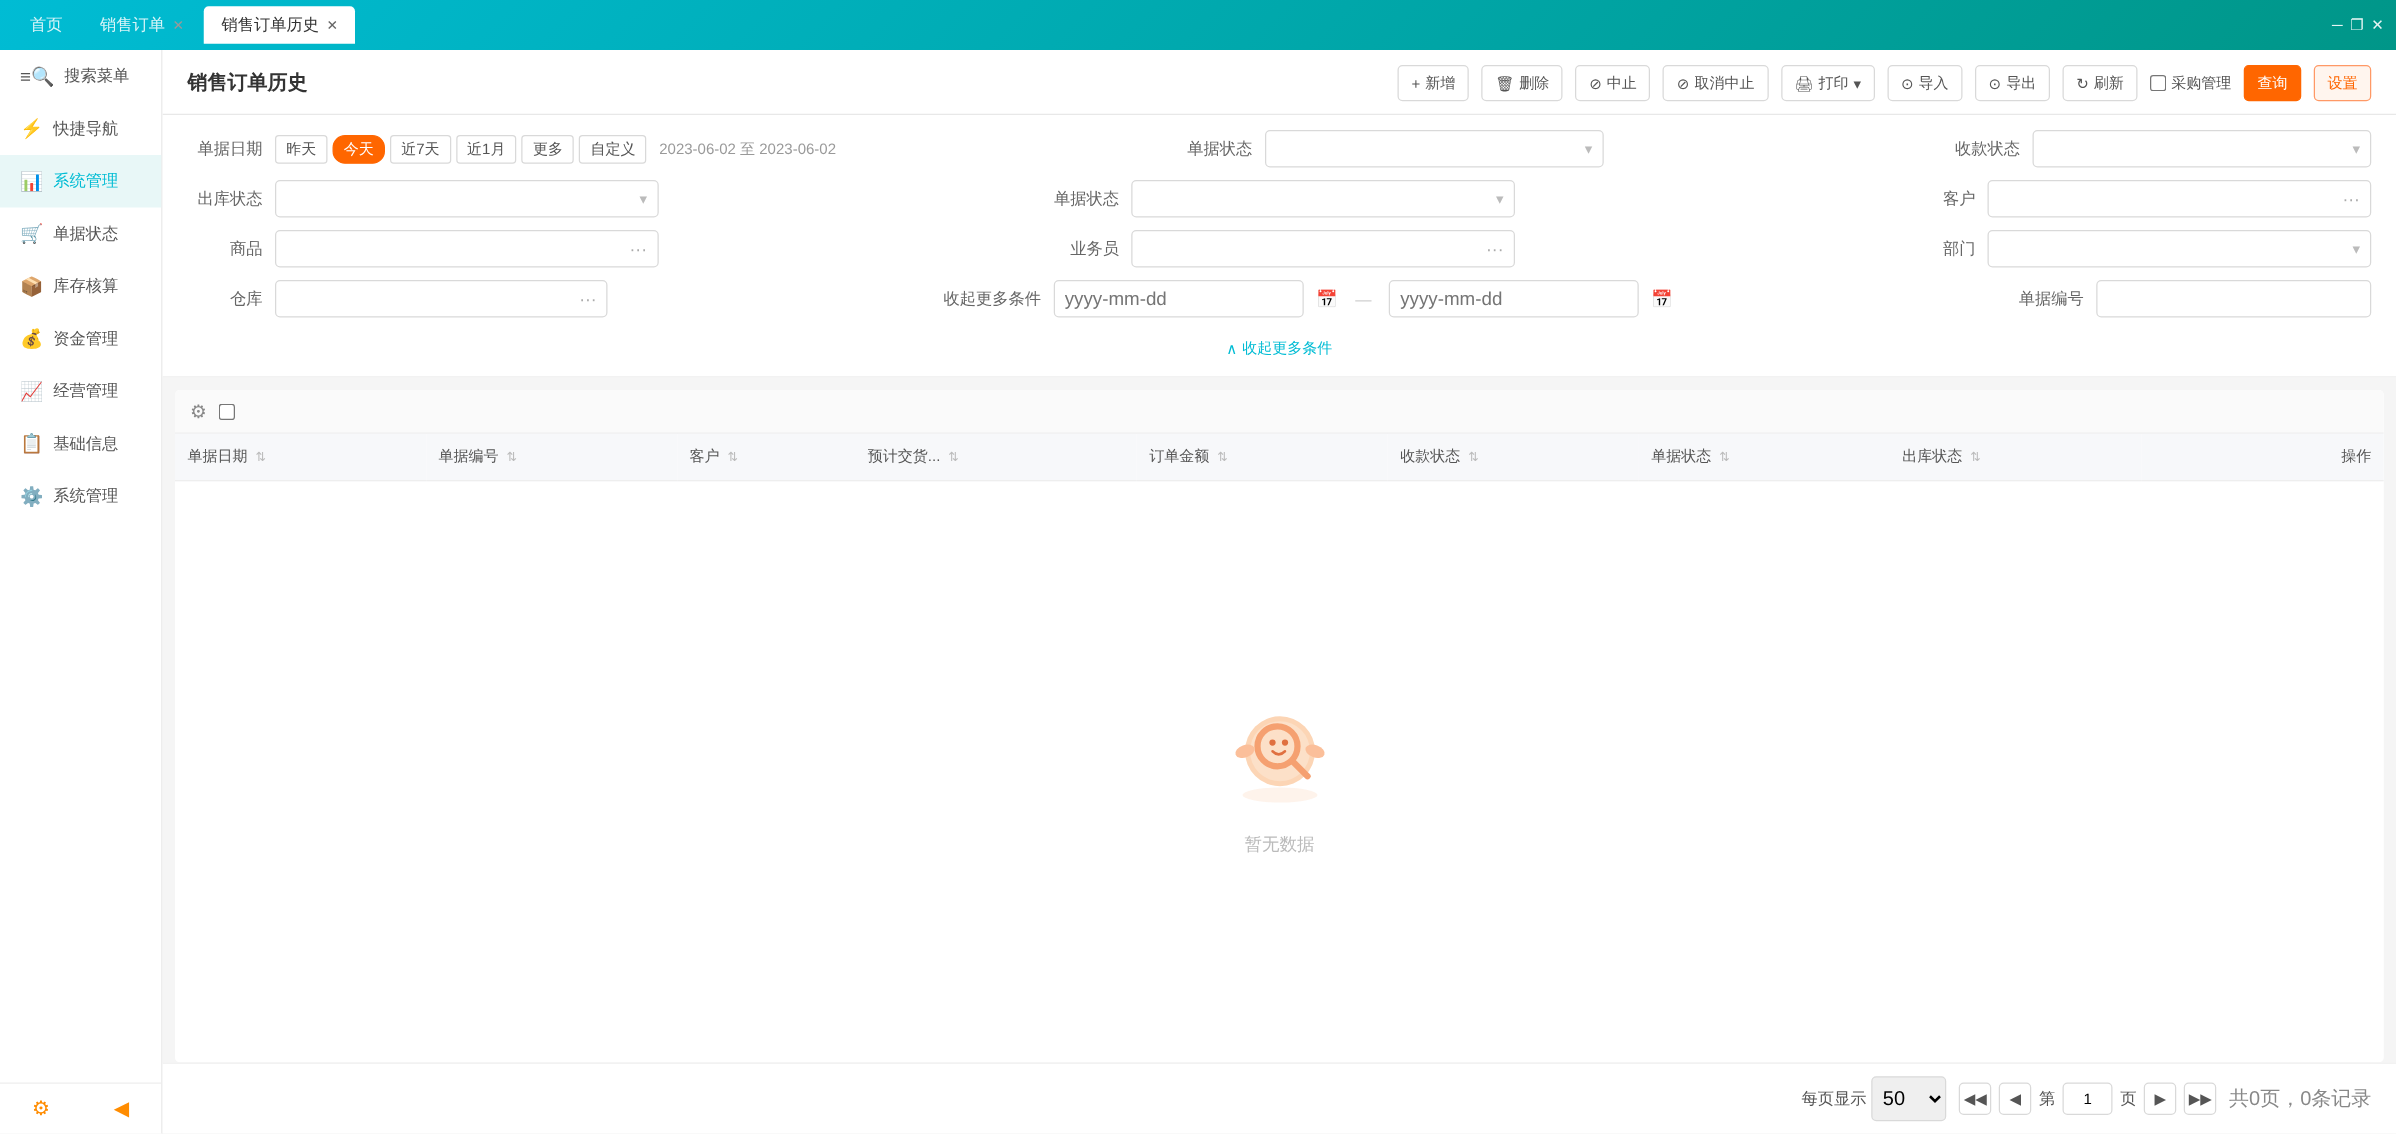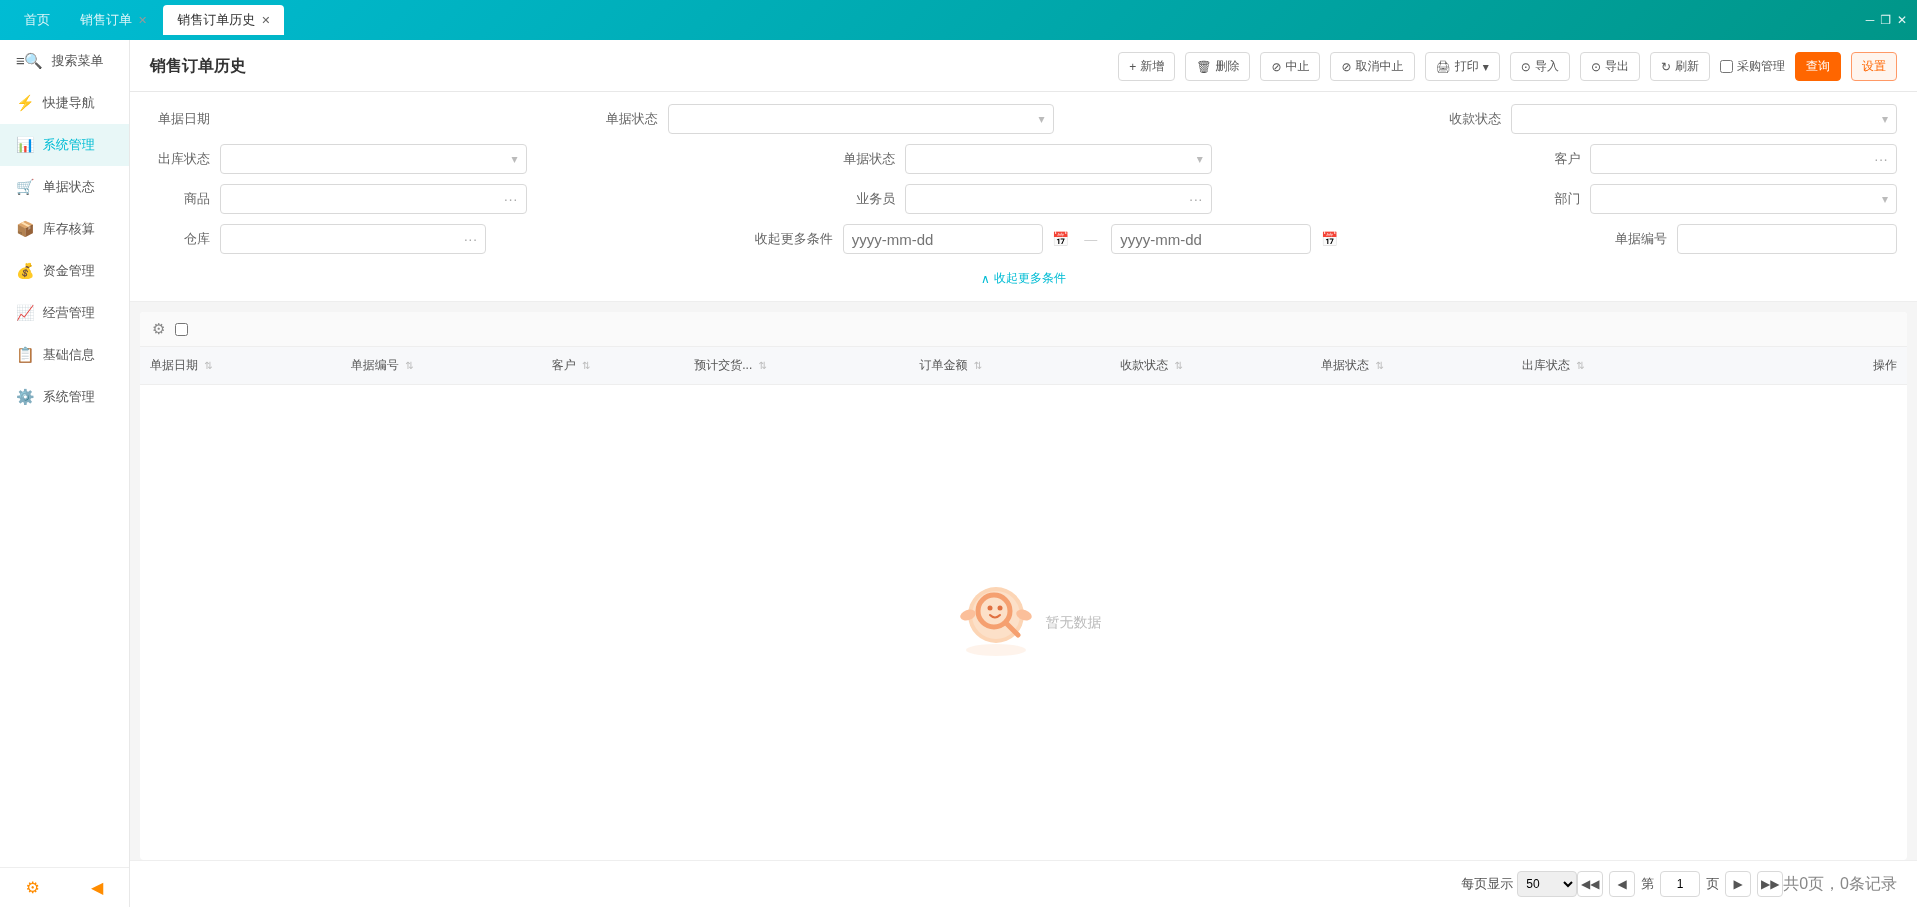--- a/index.html
+++ b/index.html
@@ -294,20 +294,21 @@
       font-size: 12px;
     }
     th .sort-icon {
       font-size: 10px;
       color: #bbb;
       margin-left: 3px;
     }
     .empty-state {
       flex: 1;
       display: flex;
+      flex-direction: column;
       align-items: center;
       justify-content: center;
       padding: 60px 0;
     }
     .empty-illustration {
       width: 100px;
       height: 100px;
       margin-bottom: 16px;
     }
     .empty-text {
@@ -316,35 +317,36 @@
     }
 
     
     .pagination-bar {
       display: flex;
       align-items: center;
       justify-content: flex-end;
       padding: 10px 20px;
       background: #fff;
       border-top: 1px solid #eee;
+      gap: 10px;
       font-size: 13px;
       color: #555;
       flex-shrink: 0;
     }
     .page-size-select {
       display: flex;
       align-items: center;
       gap: 4px;
     }
     .page-size-dropdown {
       width: 60px;
-      height: 26px;
+      height: 36px;
       border: 1px solid #d9d9d9;
       border-radius: 4px;
-      font-size: 12px;
+      font-size: 16px;
       padding: 0 4px;
       cursor: pointer;
     }
     .page-nav {
       display: flex;
       align-items: center;
       gap: 6px;
     }
     .page-nav-btn {
       width: 26px;
@@ -488,20 +490,29 @@
             <span>设置</span>
           </button>
         </div>
       </div>
     </div>
 
     <div class="filter-area">
 
       <div class="filter-row">
         <span class="filter-label">单据日期</span>
+        <div class="filter-date-btns">
+          <button class="date-btn">昨天</button>
+          <button class="date-btn active">今天</button>
+          <button class="date-btn">近7天</button>
+          <button class="date-btn">近1月</button>
+          <button class="date-btn">更多</button>
+          <button class="date-btn">自定义</button>
+          <span class="date-range-text">2023-06-02 至 2023-06-02</span>
+        </div>
         <div style="flex:1"></div>
         <span class="filter-label">单据状态</span>
         <div class="filter-select filter-select-wide">
           <span></span>
           <span style="color:#bbb;">▾</span>
         </div>
         <div style="flex:1"></div>
         <span class="filter-label">收款状态</span>
         <div class="filter-select filter-select-wide">
           <span></span>

